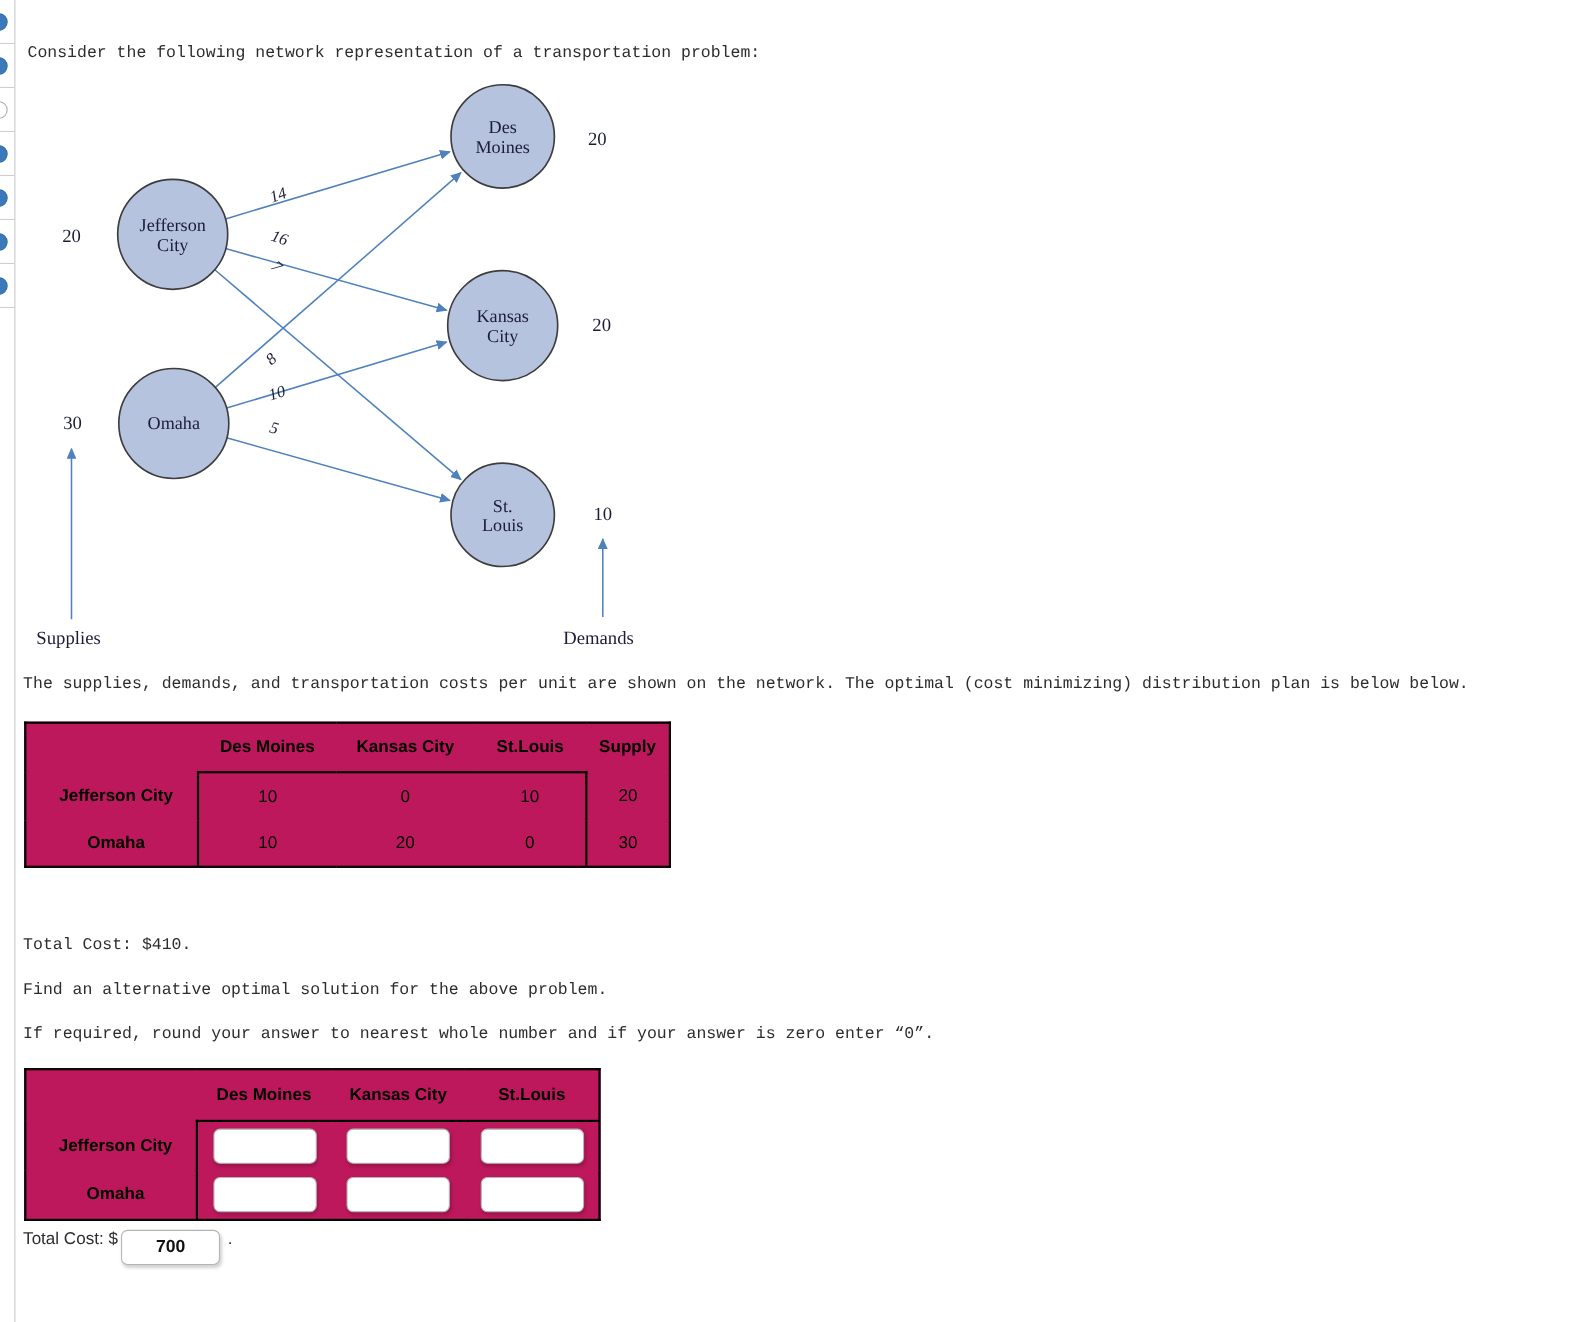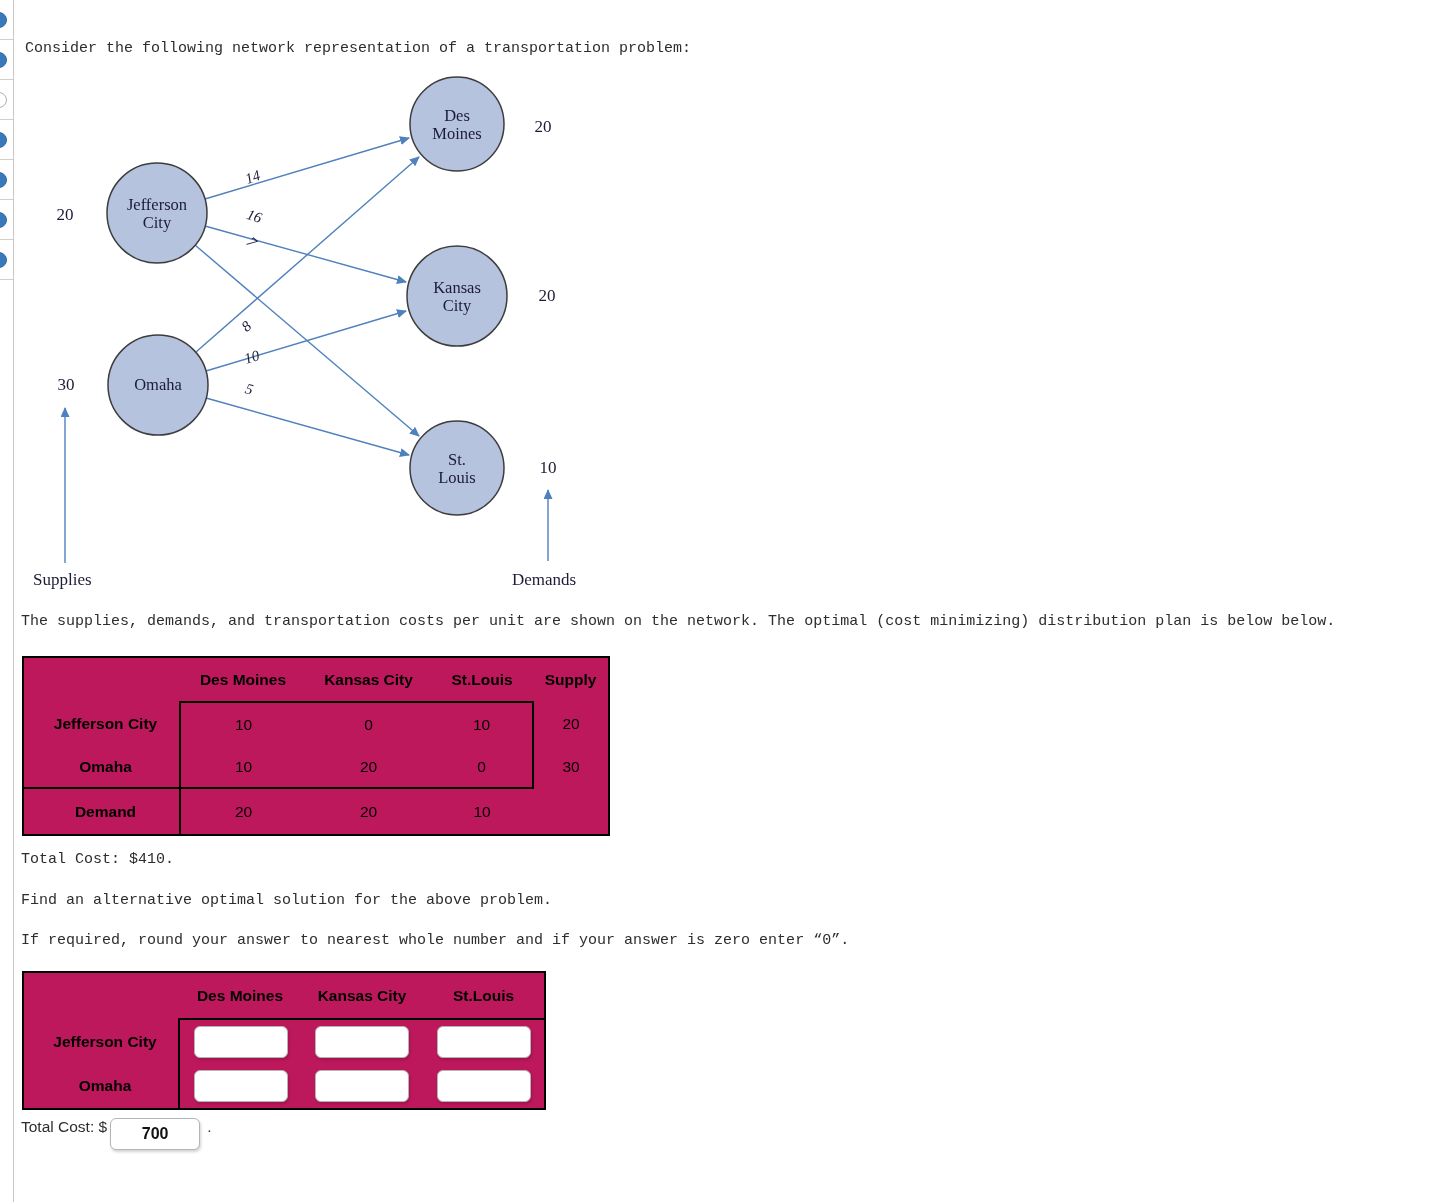--- a/index.html
+++ b/index.html
@@ -176,27 +176,20 @@
     <td class="bt br">10</td>
     <td>20</td>
   </tr>
   <tr style="height:42px">
     <td class="rowlab">Omaha</td>
     <td class="bl">10</td>
     <td>20</td>
     <td class="br">0</td>
     <td>30</td>
   </tr>
-  <tr style="height:47px">
-    <td class="rowlab bt">Demand</td>
-    <td class="bt bl">20</td>
-    <td class="bt">20</td>
-    <td class="bt">10</td>
-    <td></td>
-  </tr>
 </tbody>
   </table>
 
 <div class="txt" id="total-cost-1">Total Cost: $410.</div>
 <div class="txt" id="find-text">Find an alternative optimal solution for the above problem.</div>
 <div class="txt" id="round-text">If required, round your answer to nearest whole number and if your answer is zero enter “0”.</div>
 
 <table id="answer-table">
   <colgroup>
     <col style="width:156px">

